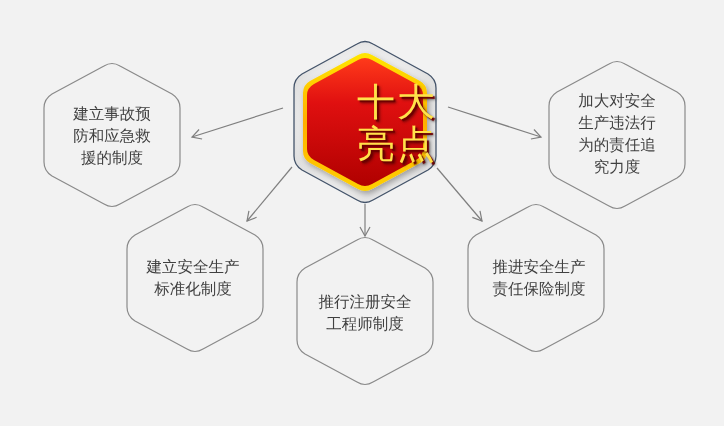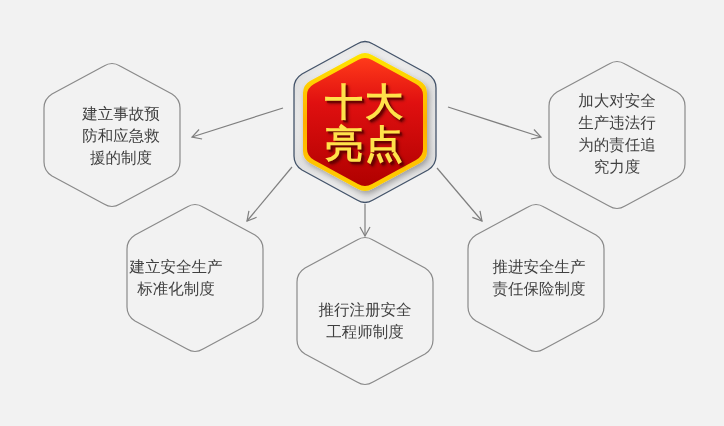--- a/index.html
+++ b/index.html
@@ -17,27 +17,28 @@
       color: #404040;
       font-size: 15.5px;
       line-height: 22px;
       white-space: pre-line;
     }
     .center-text {
       position: absolute;
       display: flex; align-items: center; justify-content: center;
       text-align: center;
       font-family: "DejaVu Sans", sans-serif;
-      font-weight: bold;
+      font-weight: normal;
       font-size: 38px;
       line-height: 42px;
       color: #ffe24a;
       letter-spacing: 2px;
       white-space: pre-line;
       text-shadow: 2px 2px 1px #6a0000, 3px 3px 3px rgba(0,0,0,0.45);
+      margin-left: 32px;
     }
   </style>
 </head>
 <body>
 
 <svg id="canvas" width="724" height="426" viewBox="0 0 724 426" xmlns="http://www.w3.org/2000/svg">
   <defs>
     <linearGradient id="redGrad" x1="0" y1="0" x2="0" y2="1">
       <stop offset="0" stop-color="#ff3a1a"></stop>
       <stop offset="0.35" stop-color="#e01010"></stop>
@@ -84,29 +85,29 @@
   <g>
     <path d="M357,44 Q365,39 373,44 L428,74 Q436,79 436,88 L436,156 Q436,165 428,170 L373,200 Q365,205 357,200 L302,170 Q294,165 294,156 L294,88 Q294,79 302,74 Z" fill="url(#outerGrad)" stroke="#44546a" stroke-width="1.3"></path>
     <path filter="url(#shadow)" d="M358,55 Q365,51 372,55 L420,81 Q427,85 427,93 L427,151 Q427,159 420,163 L372,189 Q365,193 358,189 L310,163 Q303,159 303,151 L303,93 Q303,85 310,81 Z" fill="url(#goldGrad)"></path>
     <path d="M358,60 Q365,56 372,60 L416,84 Q423,88 423,95 L423,149 Q423,156 416,160 L372,184 Q365,188 358,184 L314,160 Q307,156 307,149 L307,95 Q307,88 314,84 Z" fill="url(#redGrad)"></path>
   </g>
 </svg>
 
 <div class="center-text" style="left:307px; top:78px; width:116px; height:90px;">十大
 亮点</div>
 
-<div class="node-text" style="left:44px; top:90px; width:136px; height:92px;padding-left:9px;">建立事故预
+<div class="node-text" style="left:44px; top:90px; width:136px; height:92px;">建立事故预
 防和应急救
 援的制度</div>
 
 <div class="node-text" style="left:549px; top:86px; width:136px; height:96px;">加大对安全
 生产违法行
 为的责任追
 究力度</div>
 
-<div class="node-text" style="left:120px; top:250px; width:112px; height:56px;">建立安全生产
+<div class="node-text" style="left:137px; top:250px; width:112px; height:56px;">建立安全生产
 标准化制度</div>
 
-<div class="node-text" style="left:297px; top:285px; width:136px; height:56px;margin-top:8px;">推行注册安全
+<div class="node-text" style="left:297px; top:285px; width:136px; height:56px;">推行注册安全
 工程师制度</div>
 
 <div class="node-text" style="left:468px; top:250px; width:142px; height:56px;">推进安全生产
 责任保险制度</div>
 
 </body></html>

